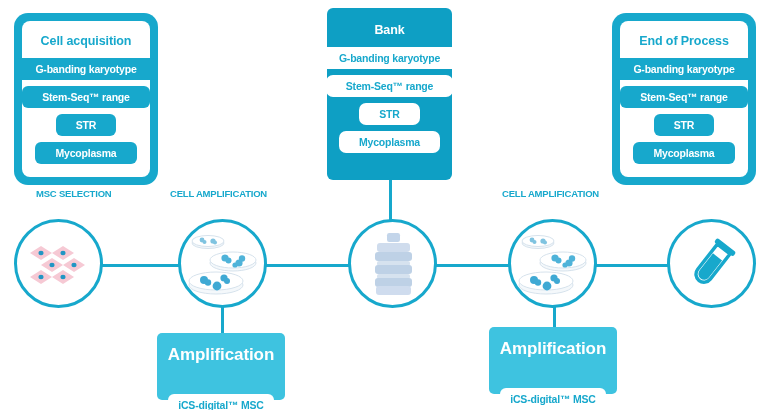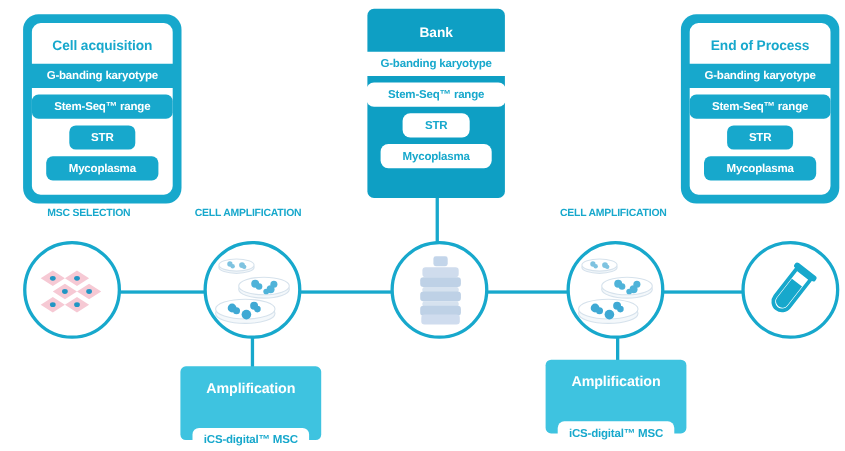--- a/index.html
+++ b/index.html
@@ -1,20 +1,20 @@
 <!DOCTYPE html>
 <html><head>
 <meta charset="utf-8">
 <style>
   html,body{margin:0;padding:0;background:#ffffff;}
   body{
     font-family:"Liberation Sans", sans-serif;
     width:768px;height:410px;position:relative;overflow:hidden;
   }
-  #stage{position:absolute;left:7px;top:0;width:724px;height:410px;text-decoration:underline;}
+  #stage{position:absolute;left:0;top:0;width:724px;height:410px;text-decoration:underline;}
 
   
   .hline{position:absolute;height:3px;background:#17a8cc;}
   .vline{position:absolute;width:3px;background:#17a8cc;}
 
   
   .panel{
     position:absolute;
     background:#17a8cc;
     border-radius:14px;
@@ -64,21 +64,21 @@
   
   .ampbox{
     position:absolute;
     background:#3ec3e0;
     border-radius:5px;
     display:flex;flex-direction:column;align-items:center;
     box-sizing:border-box;
     padding-top:12px;
   }
   .amp-title{
-    color:#ffffff;font-weight:bold;font-size:13px;
+    color:#ffffff;font-weight:bold;font-size:17px;
     margin-bottom:10px;letter-spacing:-0.1px;
   }
   .amp-pill{
     background:#ffffff;color:#17a8cc;font-weight:bold;
     font-size:10.5px;border-radius:6px;padding:5px 10px;
     white-space:nowrap;letter-spacing:-0.2px;margin-top:19px;
   }
 
   
   .stagelabel{

